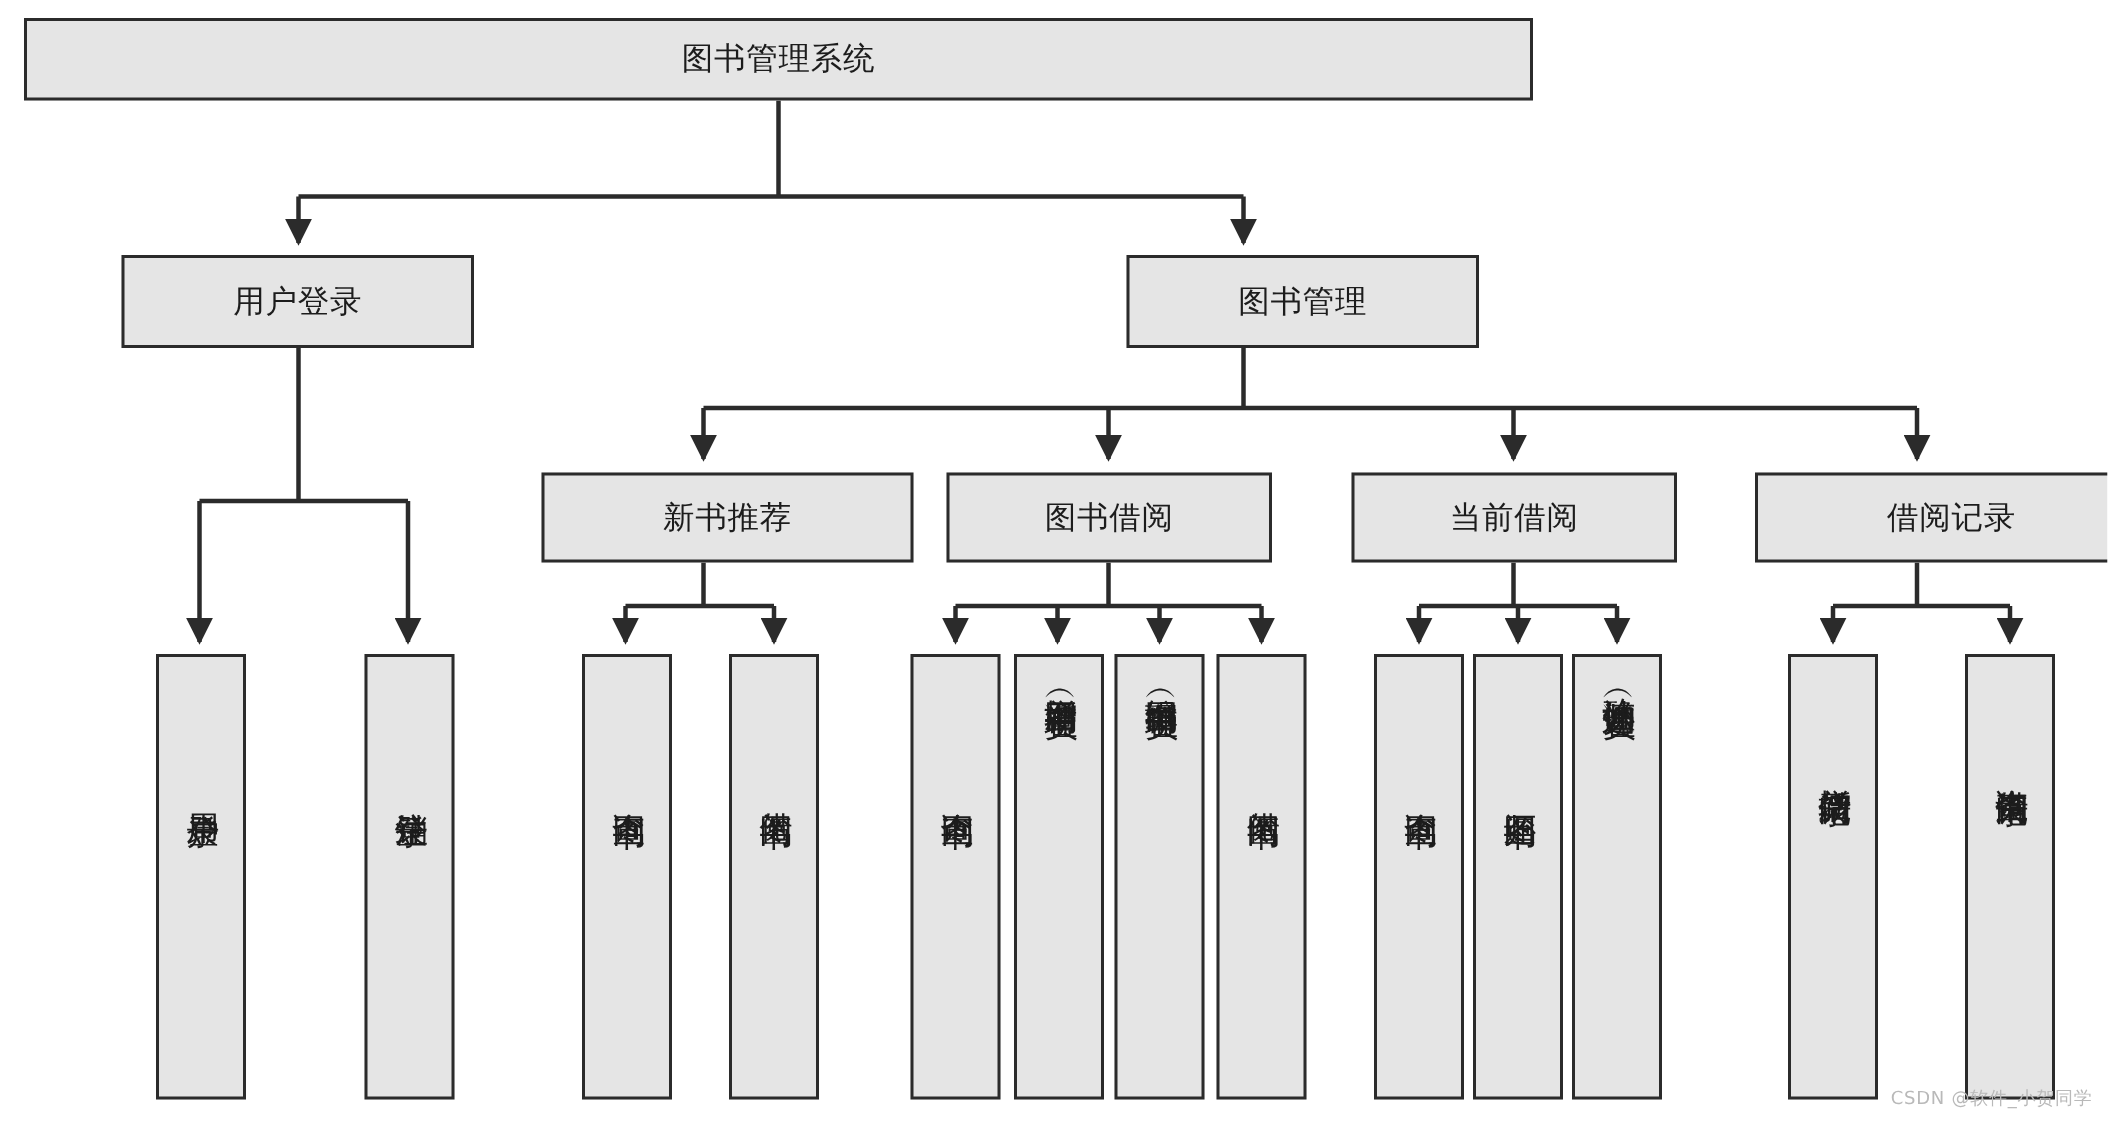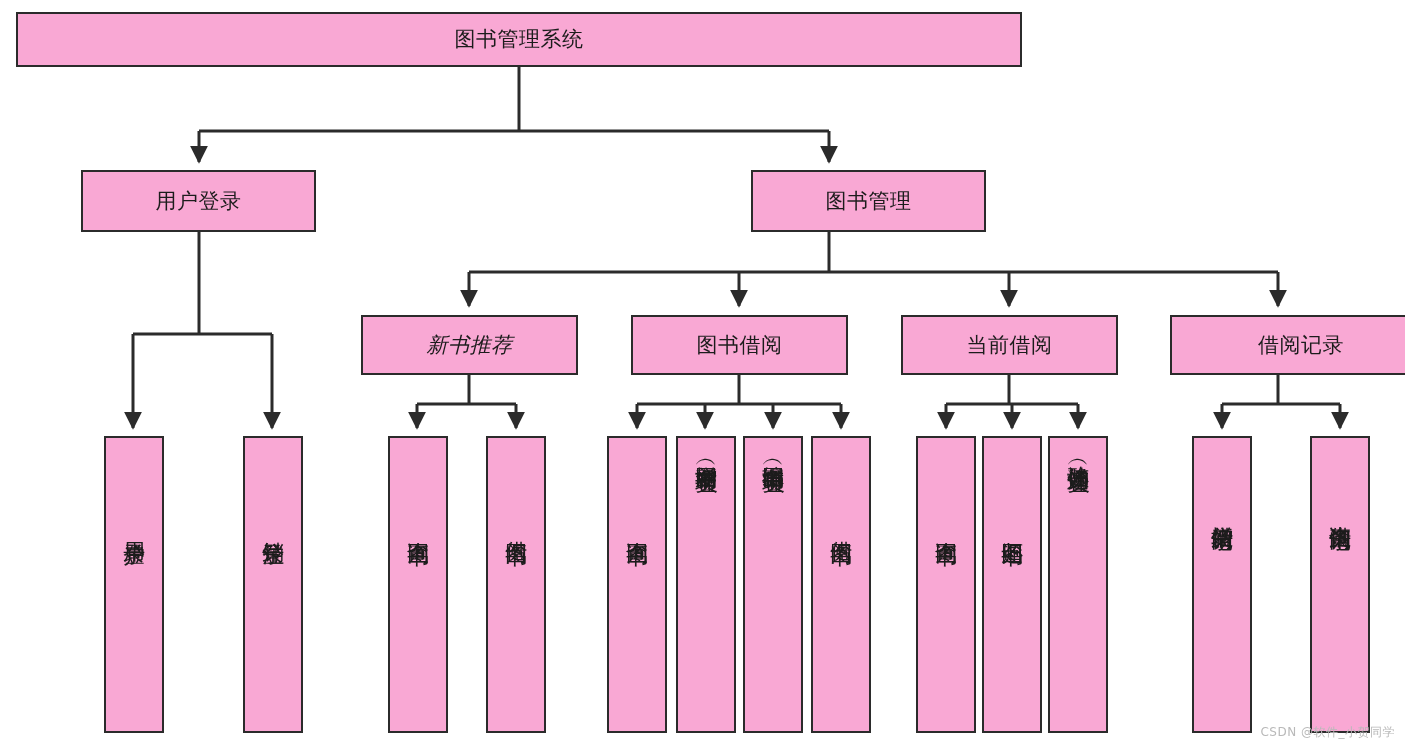--- a/index.html
+++ b/index.html
@@ -23,21 +23,21 @@
     left: 0;
     top: 0;
     width: 1405px;
     height: 747px;
     pointer-events: none;
   }
   .node {
     position: absolute;
     box-sizing: border-box;
     border: 2px solid #2b2b2b;
-    background: #f9a8d4;
+    background: #e5e5e5;
     display: flex;
     align-items: center;
     justify-content: center;
     overflow: hidden;
     text-align: center;
   }
   .node.h {            
     font-size: 21px;
     color: #1c1c1c;
     letter-spacing: 0.5px;
@@ -134,21 +134,21 @@
     <span class="lbl">图书管理系统</span>
   </div>
 
   <div class="node h" style="left:81px; top:170px; width:235px; height:62px;">
     <span class="lbl">用户登录</span>
   </div>
   <div class="node h" style="left:711px; top:170px; width:235px; height:62px;margin-left:40px;">
     <span class="lbl">图书管理</span>
   </div>
 
-  <div class="node h" style="left:361px; top:315px; width:217px; height:60px;font-style:italic;">
+  <div class="node h" style="left:361px; top:315px; width:248px; height:60px;">
     <span class="lbl">新书推荐</span>
   </div>
   <div class="node h" style="left:901px; top:315px; width:217px; height:60px;">
     <span class="lbl">当前借阅</span>
   </div>
   <div class="node h" style="left:631px; top:315px; width:217px; height:60px;">
     <span class="lbl">图书借阅</span>
   </div>
   <div class="node h" style="left:1170px; top:315px; width:262px; height:60px;">
     <span class="lbl">借阅记录</span>

